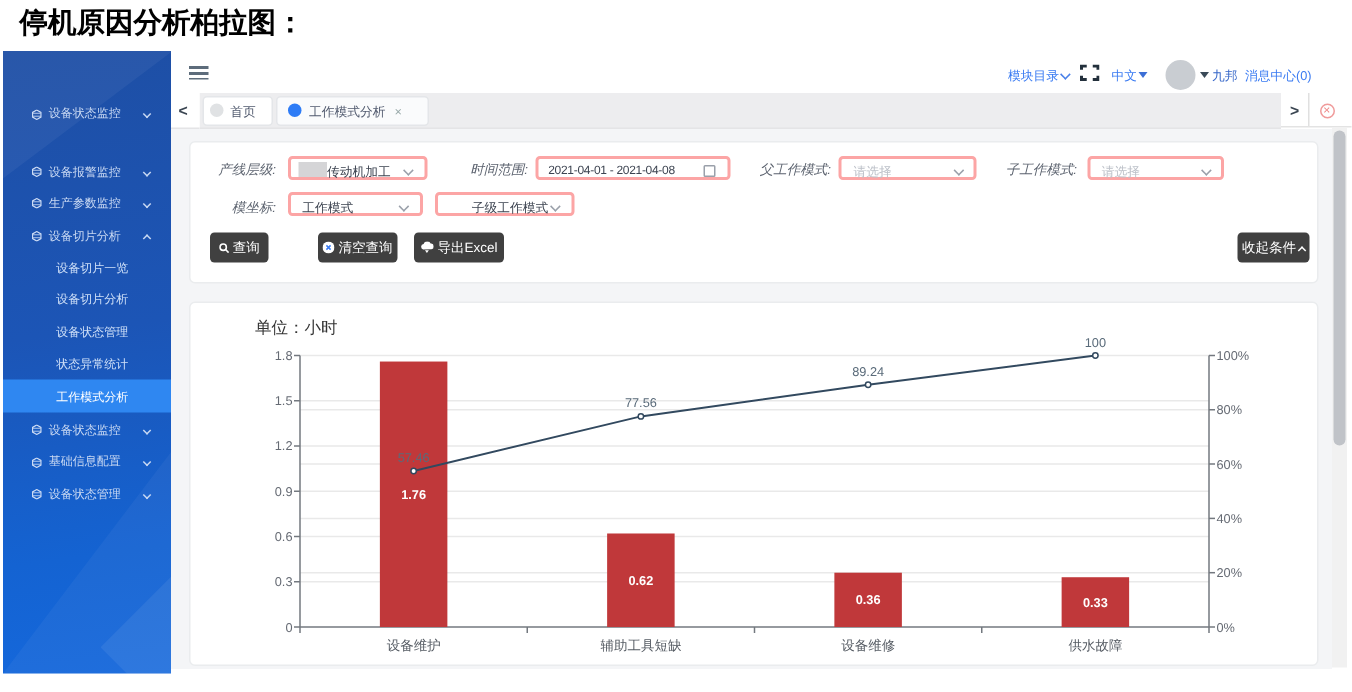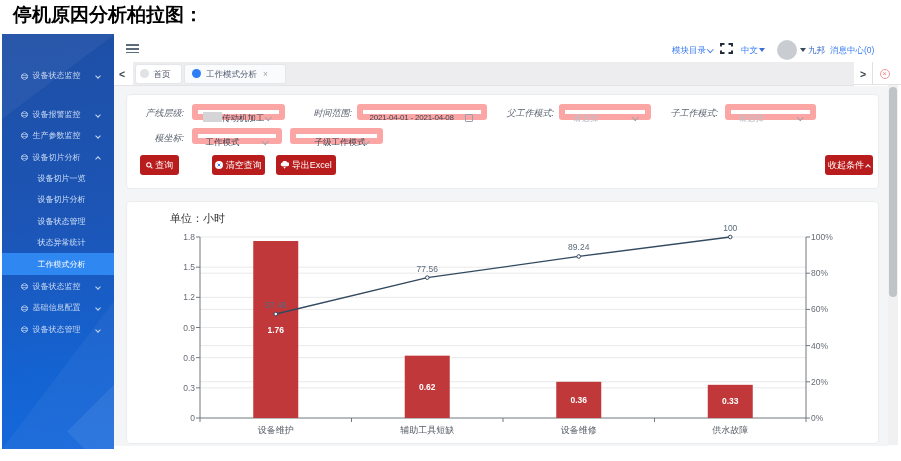--- a/index.html
+++ b/index.html
@@ -32,23 +32,23 @@
 #tabright { position:absolute; left:854px; top:61px; width:47px; height:24px; background:#fff; border-bottom:1px solid #e3e3e3; }
 .tab { position:absolute; top:64px; height:20px; line-height:18px; font-size:8.5px; color:#515a6e; border:1px solid #e4e6e9; border-radius:3px; }
 .dot { display:inline-block; width:9px; height:9px; border-radius:50%; vertical-align:middle; margin-top:-2px; margin-right:5px; }
 .arr { position:absolute; font-size:10.5px; font-weight:bold; color:#3b4652; top:68px; }
 #closer { position:absolute; left:879.5px; top:68.5px; width:10px; height:10px; border:1px solid #f09b9b; border-radius:50%; color:#ee8484; font-size:8px; line-height:8px; text-align:center; }
 #tabsep { position:absolute; left:872px; top:62px; width:1px; height:22px; background:#e0e0e0; }
 
 #content { position:absolute; left:114px; top:86px; width:774px; height:360px; background:#f4f5f7; }
 .card { position:absolute; background:#fff; border:1px solid #eaecee; border-radius:4px; }
 .flabel { position:absolute; font-size:9px; color:#5d6470; text-align:right;font-style:italic; }
-.fsel { position:absolute; height:16px; background:#fff; border:6px solid #fca5a5; border-radius:3px; font-size:8.5px; color:#3c4350; line-height:16px; padding-left:8px; }
+.fsel { position:absolute; height:16px; background:#fff; border:2px solid #fca5a5; border-radius:3px; font-size:8.5px; color:#3c4350; line-height:16px; padding-left:8px; }
 .fsel .sc { position:absolute; right:8px; top:5.5px; width:4.5px; height:4.5px; border-right:1.1px solid #9aa0aa; border-bottom:1.1px solid #9aa0aa; transform:rotate(45deg); }
-.btn { position:absolute; height:20px; background:#b91c1c; border-radius:3px; color:#fff; font-size:9px; line-height:20px; text-align:center; }
+.btn { position:absolute; height:20px; background:#404040; border-radius:3px; color:#fff; font-size:9px; line-height:20px; text-align:center; }
 
 #sbtrack { position:absolute; left:888px; top:85px; width:10px; height:360px; background:#f1f1f1; }
 #sbthumb { position:absolute; left:889px; top:87px; width:8px; height:210px; background:#c0c3c8; border-radius:4px; }
 </style>
 </head>
 <body>
 <div id="title">停机原因分析柏拉图：</div>
 
 <div id="sidebar">
   <div class="deco1"></div>

